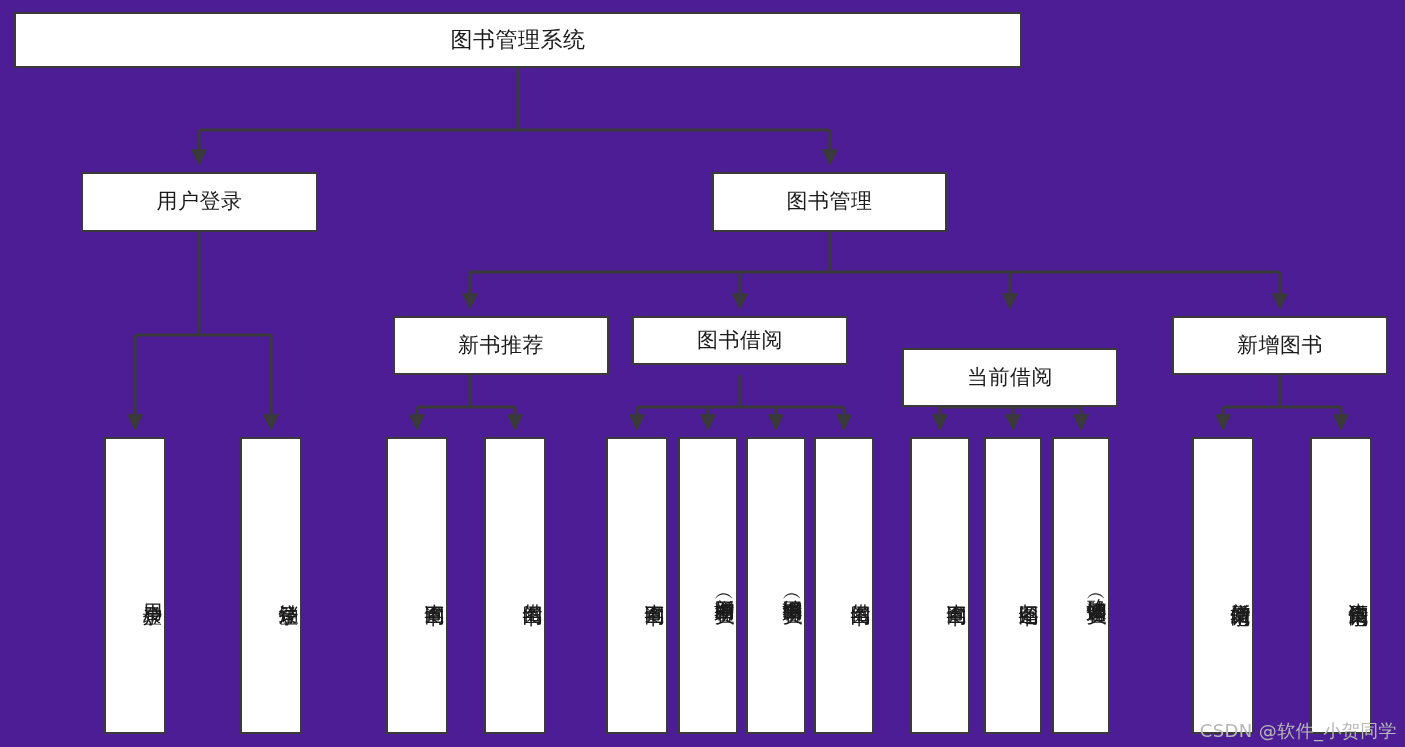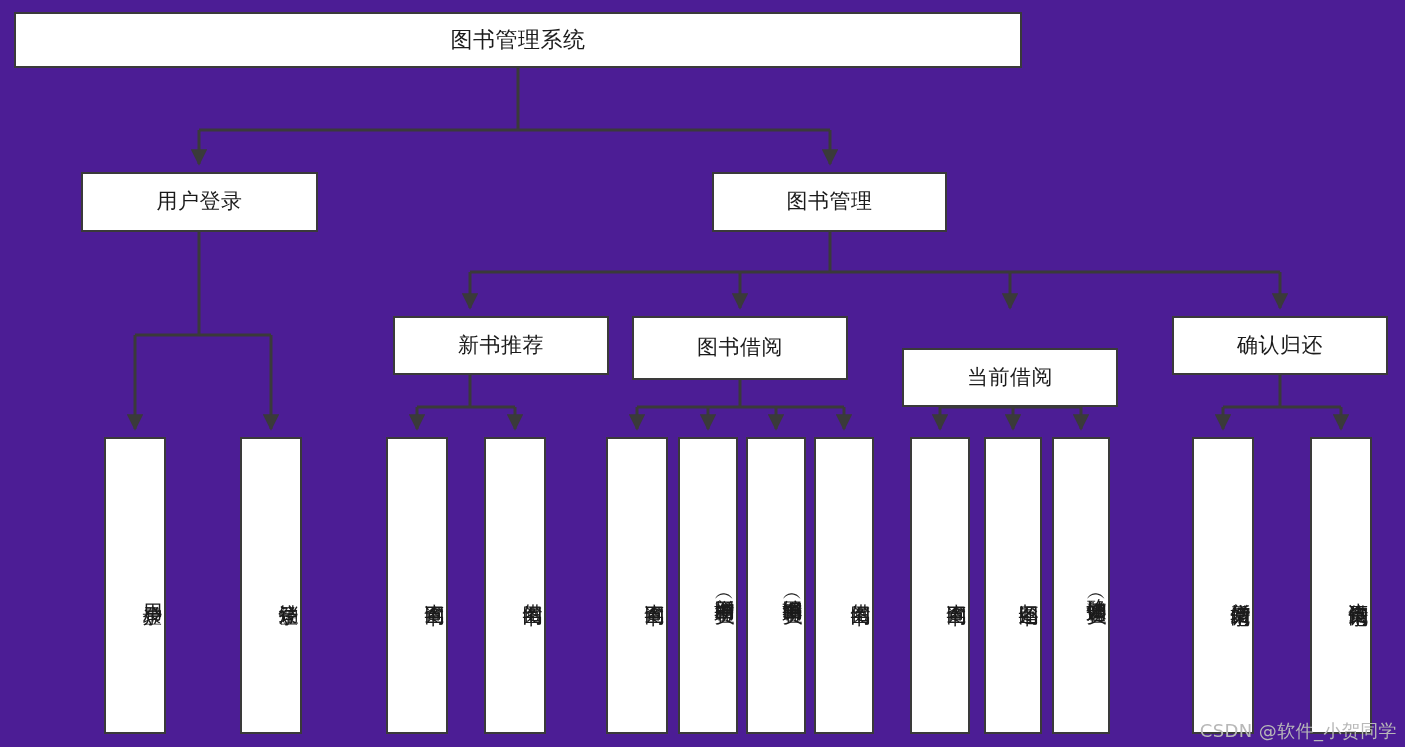--- a/index.html
+++ b/index.html
@@ -122,23 +122,23 @@
       <path d="M 1341 407 L 1341 429" marker-end="url(#arrow)"></path>
     </g>
   </svg>
 
   <div class="node-box node-h node-root" style="left: 14px; top: 12px; width: 1008px; height: 56px;">图书管理系统</div>
 
   <div class="node-box node-h" style="left: 81px; top: 172px; width: 237px; height: 60px;">用户登录</div>
   <div class="node-box node-h" style="left: 712px; top: 172px; width: 235px; height: 60px;">图书管理</div>
 
   <div class="node-box node-h" style="left: 362px; top: 316px; width: 216px; height: 59px; margin-left: 31px;">新书推荐</div>
-  <div class="node-box node-h" style="left: 632px; top: 316px; width: 216px; height: 64px; font-family: Liberation Serif, serif;">图书借阅</div>
+  <div class="node-box node-h" style="left: 632px; top: 316px; width: 216px; height: 49px; font-family: Liberation Serif, serif;">图书借阅</div>
   <div class="node-box node-h" style="left: 902px; top: 316px; width: 216px; height: 59px; margin-top: 32px;">当前借阅</div>
-  <div class="node-box node-h" style="left: 1172px; top: 316px; width: 216px; height: 59px;">确认归还</div>
+  <div class="node-box node-h" style="left: 1172px; top: 316px; width: 216px; height: 59px;">新增图书</div>
 
   <div class="node-box node-v" style="left: 104px; top: 437px; width: 62px; height: 297px;">用户登录</div>
   <div class="node-box node-v" style="left: 240px; top: 437px; width: 62px; height: 297px;">注销登录</div>
   <div class="node-box node-v" style="left: 386px; top: 437px; width: 62px; height: 297px;">查询图书</div>
   <div class="node-box node-v" style="left: 484px; top: 437px; width: 62px; height: 297px;">借阅图书</div>
   <div class="node-box node-v" style="left: 606px; top: 437px; width: 62px; height: 297px;">查询图书</div>
   <div class="node-box node-v tall" style="left: 678px; top: 437px; width: 60px; height: 297px;">新增图书（管理员）</div>
   <div class="node-box node-v tall" style="left: 746px; top: 437px; width: 60px; height: 297px;">编辑图书（管理员）</div>
   <div class="node-box node-v" style="left: 814px; top: 437px; width: 60px; height: 297px;">借阅图书</div>
   <div class="node-box node-v" style="left: 910px; top: 437px; width: 60px; height: 297px;">查询图书</div>

